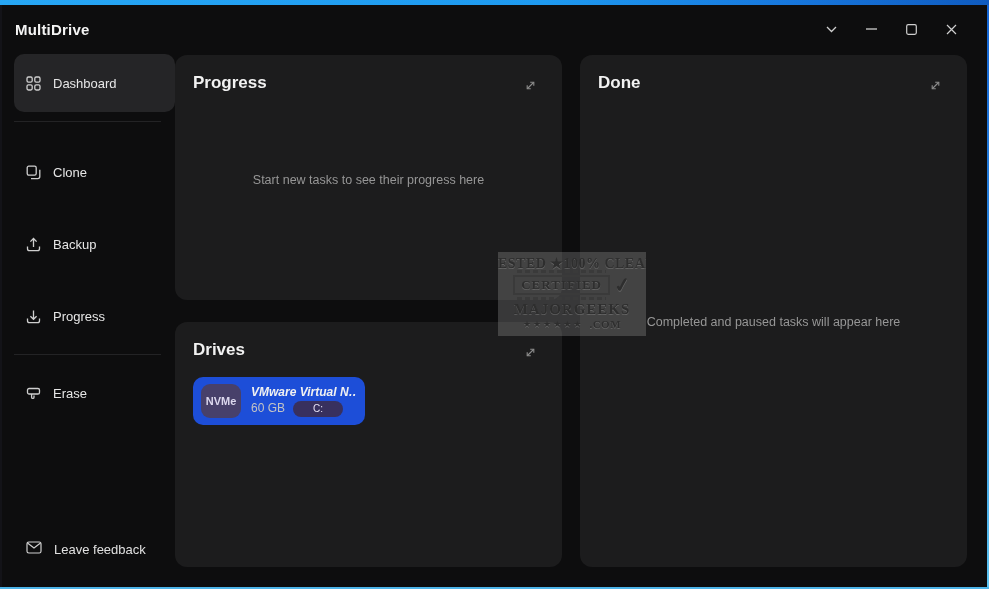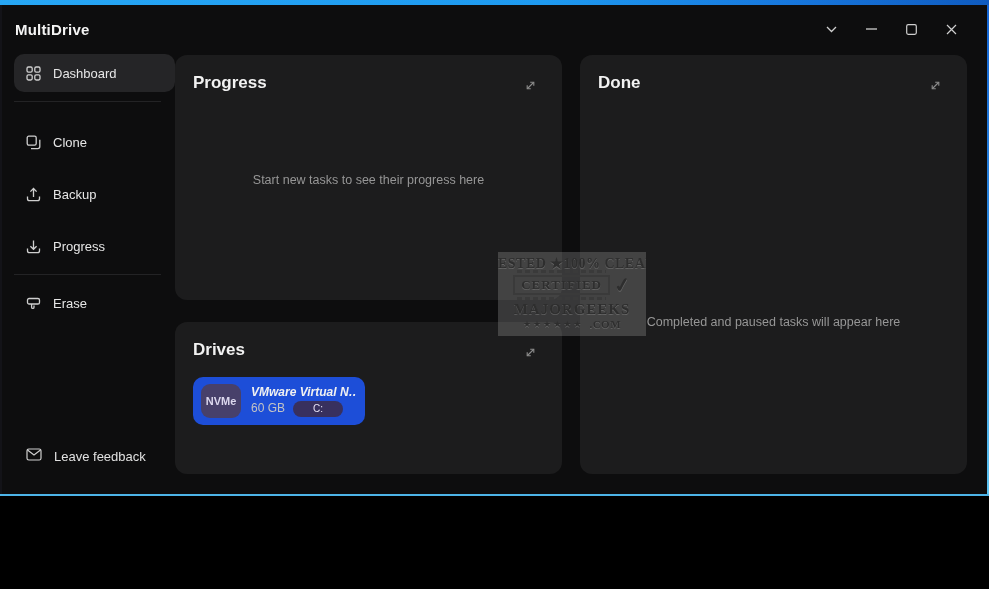--- a/index.html
+++ b/index.html
@@ -1,17 +1,17 @@
 <!DOCTYPE html>
 <html><head>
 <meta charset="utf-8">
 <style>
   html,body{margin:0;padding:0;background:#000;}
   .window{
-    position:relative;width:989px;height:496px;overflow:hidden;
+    position:relative;width:989px;height:589px;overflow:hidden;
     background:#0d0d0e;
     font-family:"Liberation Sans", sans-serif;
     color:#e8e8e8;
     box-sizing:border-box;
   }
   
   .frame-top{position:absolute;top:0;left:0;right:0;height:5px;
     background:linear-gradient(90deg,#27a7f5 0%,#1e9af0 55%,#1777dd 80%,#0f5bc0 100%);z-index:50;}
   .frame-right{position:absolute;top:5px;right:0;bottom:2px;width:2px;
     background:linear-gradient(180deg,#1465d5 0%,#2f8ee0 55%,#5ec4f2 100%);z-index:50;}
@@ -21,21 +21,21 @@
   
   .titlebar{position:absolute;top:5px;left:0;right:0;height:48px;display:flex;align-items:center;}
   .app-title{font-size:15px;font-weight:700;color:#f4f4f4;margin-left:15px;letter-spacing:.2px;}
   .win-controls{margin-left:auto;display:flex;align-items:center;margin-right:18px;}
   .win-btn{width:40px;height:34px;display:flex;align-items:center;justify-content:center;color:#cfcfcf;cursor:default;}
   .win-btn svg{display:block;}
 
   
   .sidebar{position:absolute;top:53px;left:0;width:175px;bottom:2px;display:flex;flex-direction:column;}
   .nav-item{display:flex;align-items:center;gap:12px;height:36px;margin:1px 0 1px 14px;
-    padding:1px 12px;border-radius:10px;font-size:13px;color:#e6e6e6;}
+    padding:11px 12px;border-radius:10px;font-size:13px;color:#e6e6e6;}
   .nav-item .nicon{display:flex;align-items:center;color:#cfcfcf;}
   .nav-item.active{background:#252527;}
   .nav-sep{height:1px;background:#232325;margin:8px 14px;}
   .nav-gap{height:12px;}
   .feedback{margin-top:auto;display:flex;align-items:center;gap:12px;font-size:13px;
     color:#e0e0e0;padding:0 26px;height:40px;margin-bottom:18px;}
 
   
   .main{position:absolute;left:175px;top:55px;right:22px;bottom:22px;display:flex;gap:18px;}
   .leftcol{width:387px;display:flex;flex-direction:column;gap:22px;}

